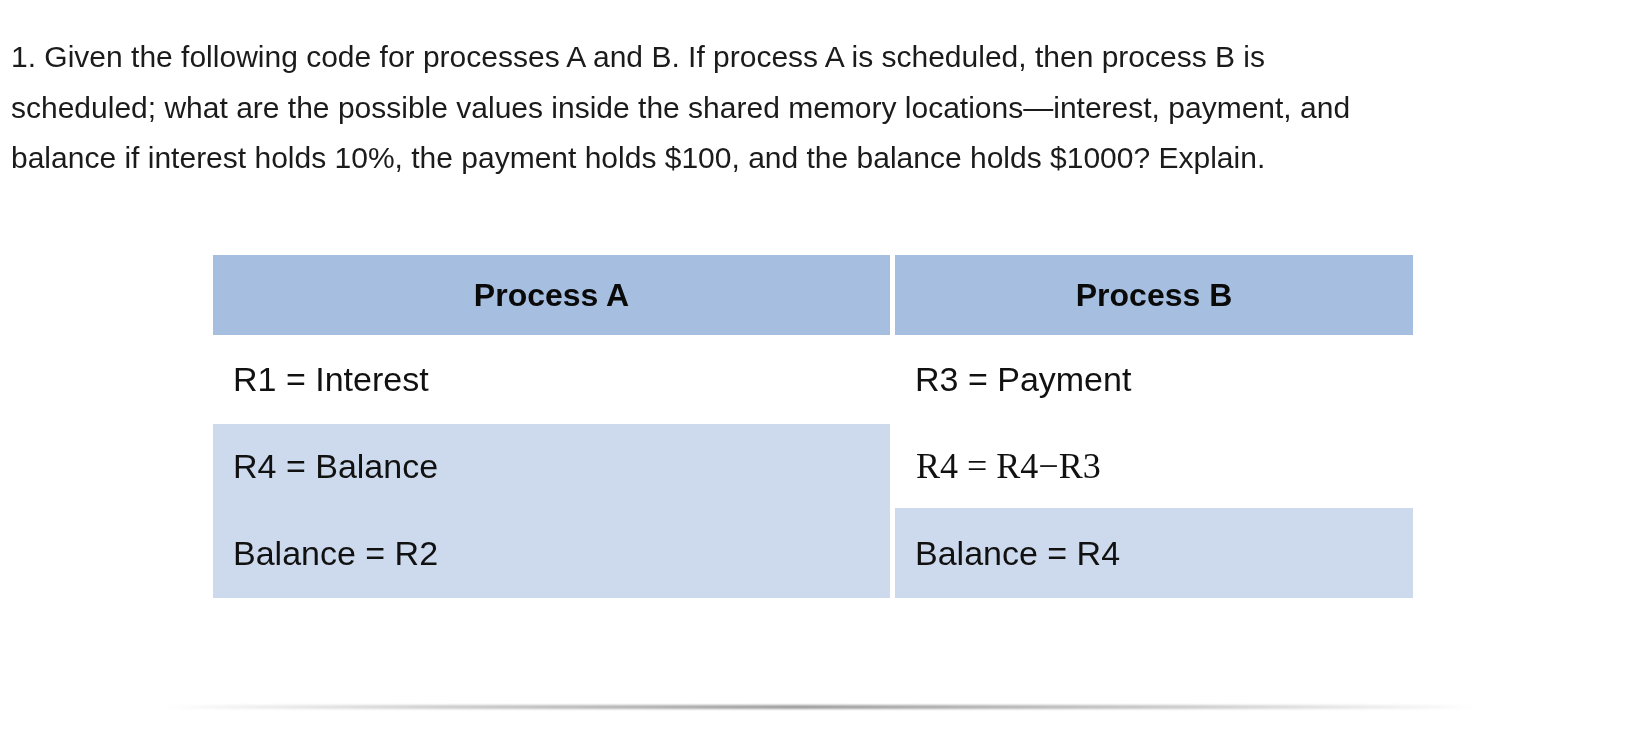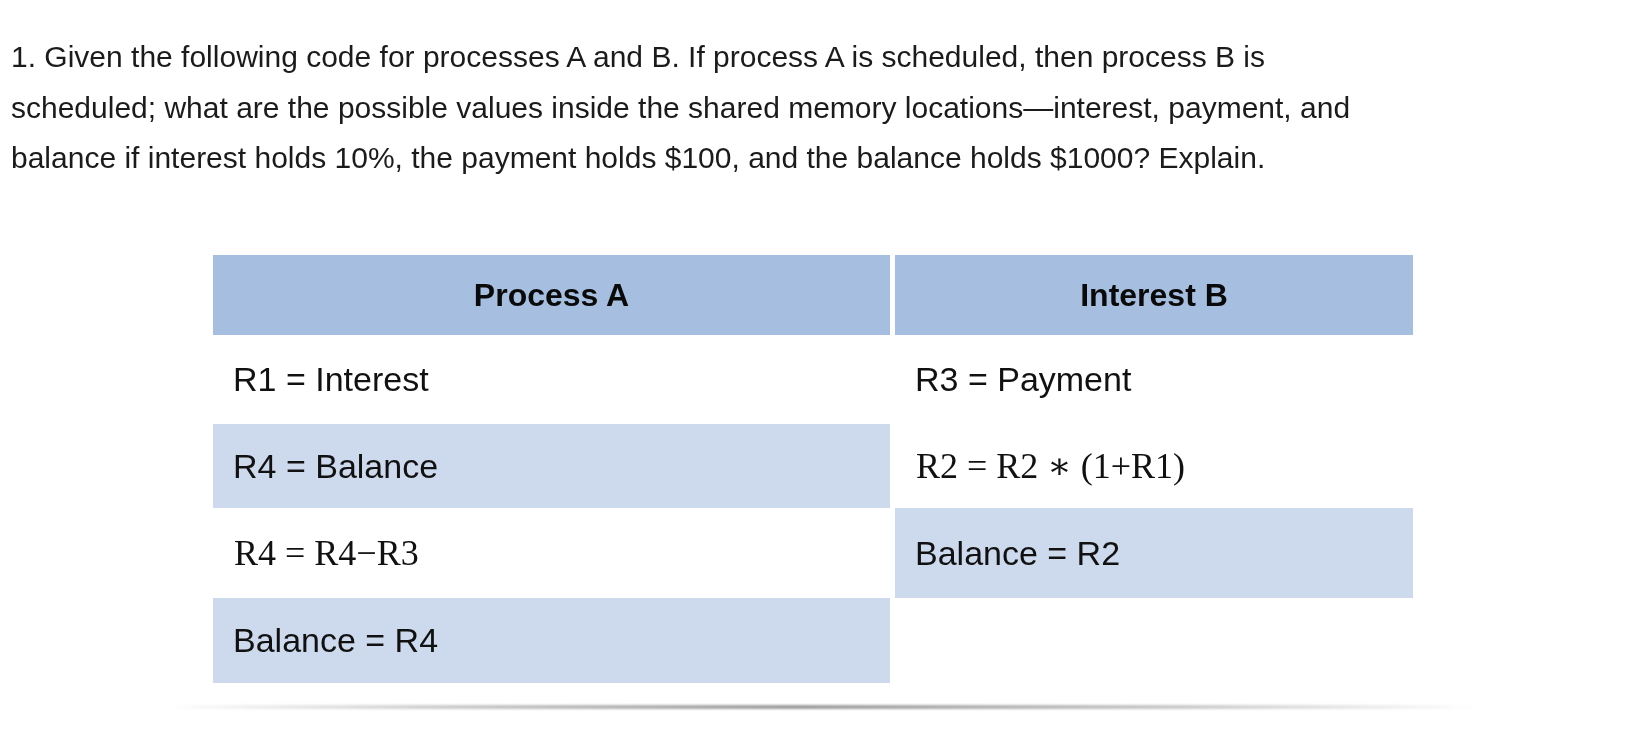--- a/index.html
+++ b/index.html
@@ -85,27 +85,26 @@
 
 <div class="question">
   <div>1. Given the following code for processes A and B. If process A is scheduled, then process B is</div>
   <div>scheduled; what are the possible values inside the shared memory locations—interest, payment, and</div>
   <div>balance if interest holds 10%, the payment holds $100, and the balance holds $1000? Explain.</div>
 </div>
 
 <div class="proc-table">
 
   <div class="cell head">Process A</div>
-  <div class="cell head">Interest B</div>
+  <div class="cell head">Process B</div>
 
   <div class="cell">R1 = Interest</div>
   <div class="cell">R3 = Payment</div>
 
   <div class="cell shaded">R4 = Balance</div>
 
-  <div class="cell formula">R2 = R2 ∗ (1+R1)</div>
   <div class="cell formula">R4 = R4−R3</div>
 
   <div class="cell shaded">Balance = R2</div>
   <div class="cell shaded">Balance = R4</div>
 </div>
 
 <div class="page-shadow"></div>
 
 </body></html>

